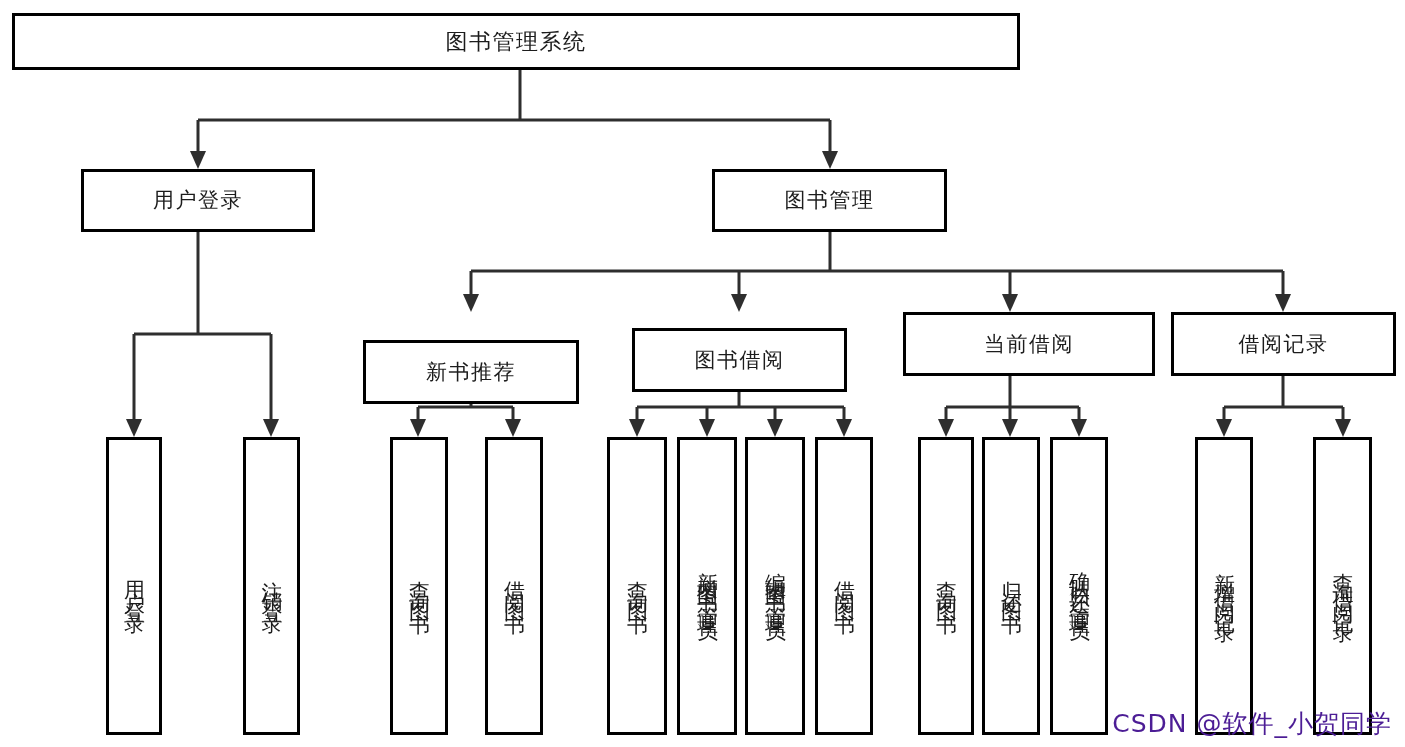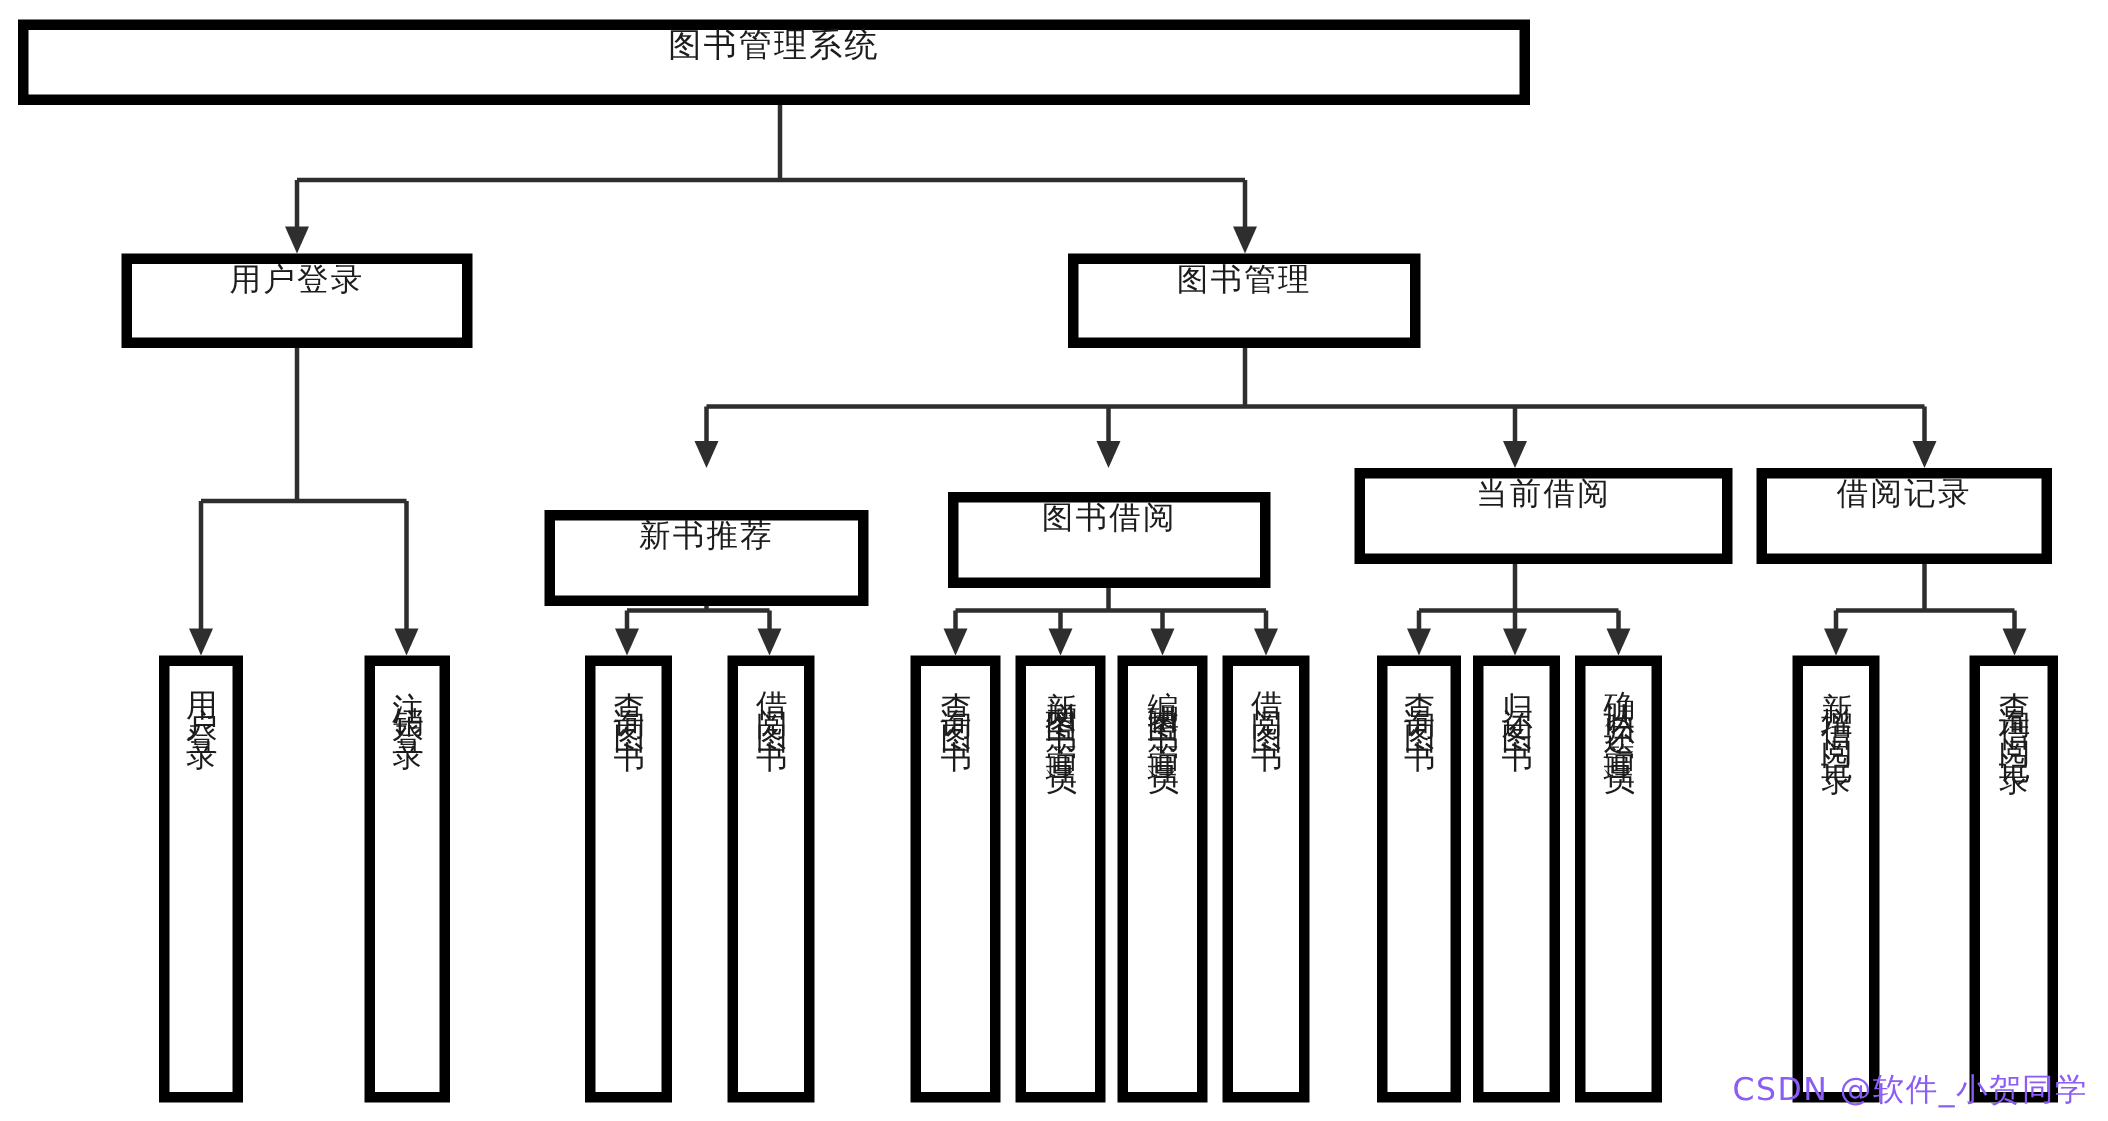--- a/index.html
+++ b/index.html
@@ -13,24 +13,24 @@
   }
   .connectors {
     position: absolute;
     left: 0; top: 0;
     width: 1405px; height: 747px;
     pointer-events: none;
   }
   .box {
     position: absolute;
     box-sizing: border-box;
-    border: 7px solid #000000;
+    border: 3px solid #000000;
     background: #ffffff;
     display: flex;
-    align-items: flex-start;
+    align-items: center;
     justify-content: center;
     color: #1c1c1c;
     font-size: 21px;
     letter-spacing: 1.5px;
     line-height: 1;
     white-space: nowrap;
   }
   .box.root-box { font-size: 22px; }
   .box.v span {
     writing-mode: vertical-lr;
@@ -38,22 +38,22 @@
     line-height: 1;
     white-space: nowrap;
   }
   .box.v.ls4 span { letter-spacing: 11px; }
   .box.v.ls6 span { letter-spacing: 10px; }
   .box.v.ls9 span { letter-spacing: 7px; }
   .watermark {
     position: absolute;
     right: 13px;
     bottom: 7px;
-    font-size: 21px;
-    color: #8b5cf6;
+    font-size: 25px;
+    color: #4c1d95;
     letter-spacing: 1px;
     z-index: 5;
     white-space: nowrap;
   }
 </style>
 </head>
 <body>
 
 <div class="stage">
 
@@ -104,21 +104,21 @@
 
   <div class="box" style="left:363px; top:312px; width:216px; height:64px;margin-top:28px;">
     <span>新书推荐</span>
   </div>
   <div class="box" style="left:632px; top:312px; width:215px; height:64px;margin-top:16px;">
     <span>图书借阅</span>
   </div>
   <div class="box" style="left:903px; top:312px; width:252px; height:64px;">
     <span>当前借阅</span>
   </div>
-  <div class="box" style="left:1171px; top:312px; width:197px; height:64px;">
+  <div class="box" style="left:1171px; top:312px; width:225px; height:64px;">
     <span>借阅记录</span>
   </div>
 
   <div class="box v ls4" style="left:106px; top:437px; width:56px; height:298px;">
     <span>用户登录</span>
   </div>
   <div class="box v ls4" style="left:243px; top:437px; width:57px; height:298px;">
     <span>注销登录</span>
   </div>
 

